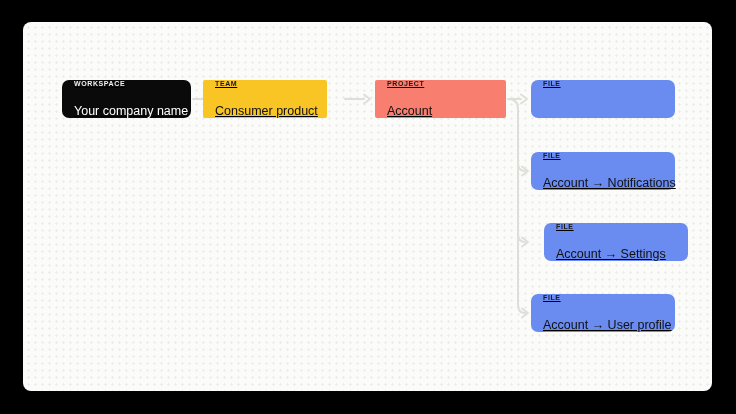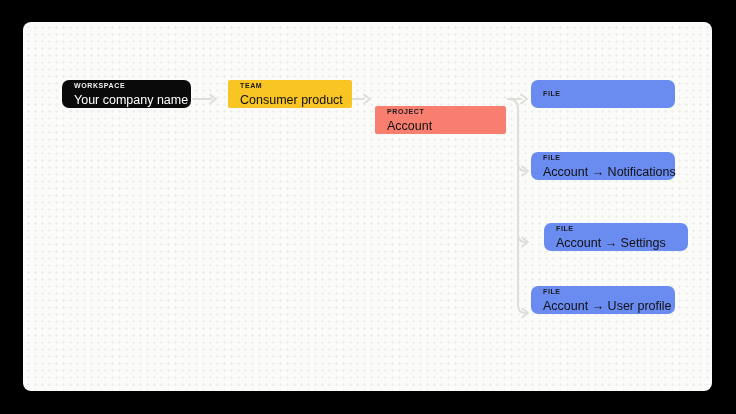--- a/index.html
+++ b/index.html
@@ -39,54 +39,55 @@
   }
   svg.connectors path {
     fill: none;
     stroke-width: 2;
     stroke-linecap: round;
     stroke-linejoin: round;
   }
   .node {
     position: absolute;
     box-sizing: border-box;
-    height: 28px;
+    height: 38px;
     display: flex;
     flex-direction: column;
-    justify-content: center;
+    justify-content: space-between;
     padding: 0 12px;
     gap: 3px;
     white-space: nowrap;
+    text-decoration: underline;
   }
   .node .node-label {
     font-size: 7px;
     font-weight: 700;
     letter-spacing: 0.6px;
     line-height: 8px;
     color: #1A1A1A;
   }
   .node .node-title {
     font-size: 12.5px;
     font-weight: 400;
     line-height: 14px;
     color: #111111;
   }
   .node-rounded { border-radius: 7px; }
   .node-square  { border-radius: 2px; }
 
   .n-workspace { left: 39px;  top: 58px;  width: 129px; }
   .n-workspace .node-label { color: #F2F2F2; }
   .n-workspace .node-title { color: #FFFFFF; }
-  .n-team      { left: 205px; top: 58px;  width: 124px; }
+  .n-team      { left: 180px; top: 58px;  width: 124px; }
   .n-project   { left: 352px; top: 58px;  width: 131px; }
   .n-file      { left: 508px; width: 144px; }
   .n-file-0 { top: 58px;  }
   .n-file-1 { top: 130px; }
   .n-file-2 { top: 201px; }
-  .n-file-3 { top: 264px; }
+  .n-file-3 { top: 272px; }
 </style>
 </head>
 <body>
 
 <div class="stage">
   <div class="canvas">
 
     <svg class="connectors" viewBox="0 0 689 369" xmlns="http://www.w3.org/2000/svg">
 
       <g stroke="#DFDFDA">
@@ -123,21 +124,21 @@
     <div class="node node-rounded n-workspace" style="background: rgb(10, 10, 10);">
       <span class="node-label">WORKSPACE</span>
       <span class="node-title">Your company name</span>
     </div>
 
     <div class="node node-square n-team" style="background: rgb(248, 197, 37);">
       <span class="node-label">TEAM</span>
       <span class="node-title">Consumer product</span>
     </div>
 
-    <div class="node node-square n-project" style="background: rgb(248, 126, 111); margin-top: 26px;">
+    <div class="node node-square n-project" style="background: rgb(248, 126, 111);">
       <span class="node-label">PROJECT</span>
       <span class="node-title">Account</span>
     </div>
 
     <div class="node node-rounded n-file n-file-0" style="background: rgb(106, 139, 240);">
       <span class="node-label">FILE</span>
     </div>
 
     <div class="node node-rounded n-file n-file-1" style="background: rgb(106, 139, 240);">
       <span class="node-label">FILE</span>

